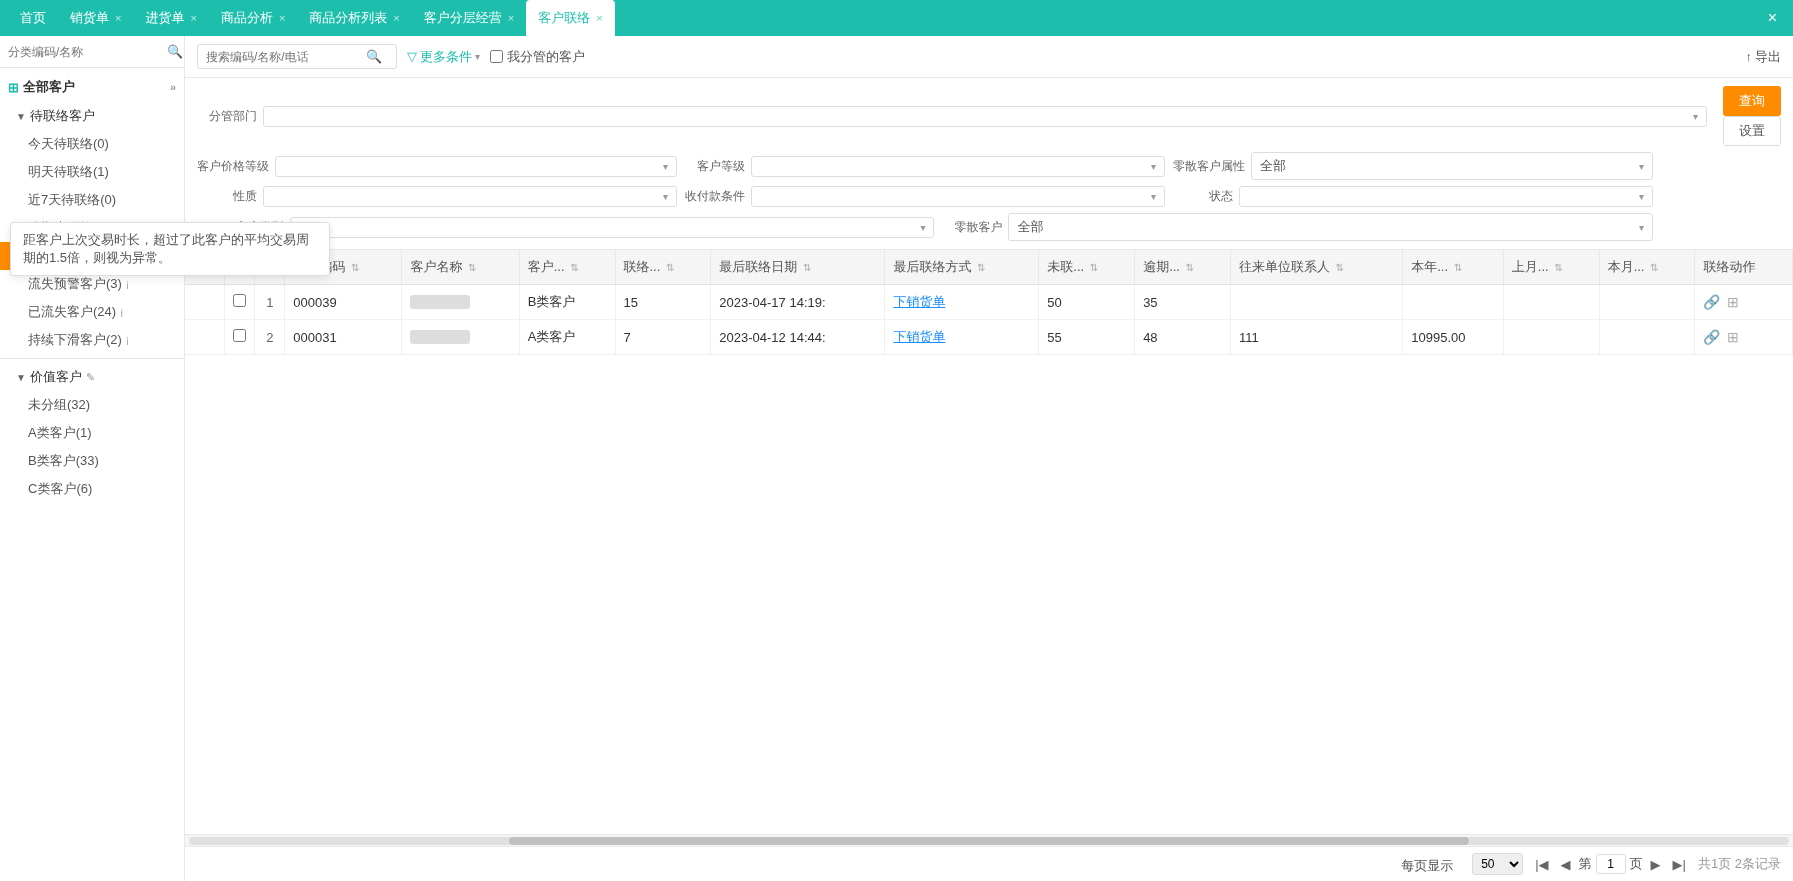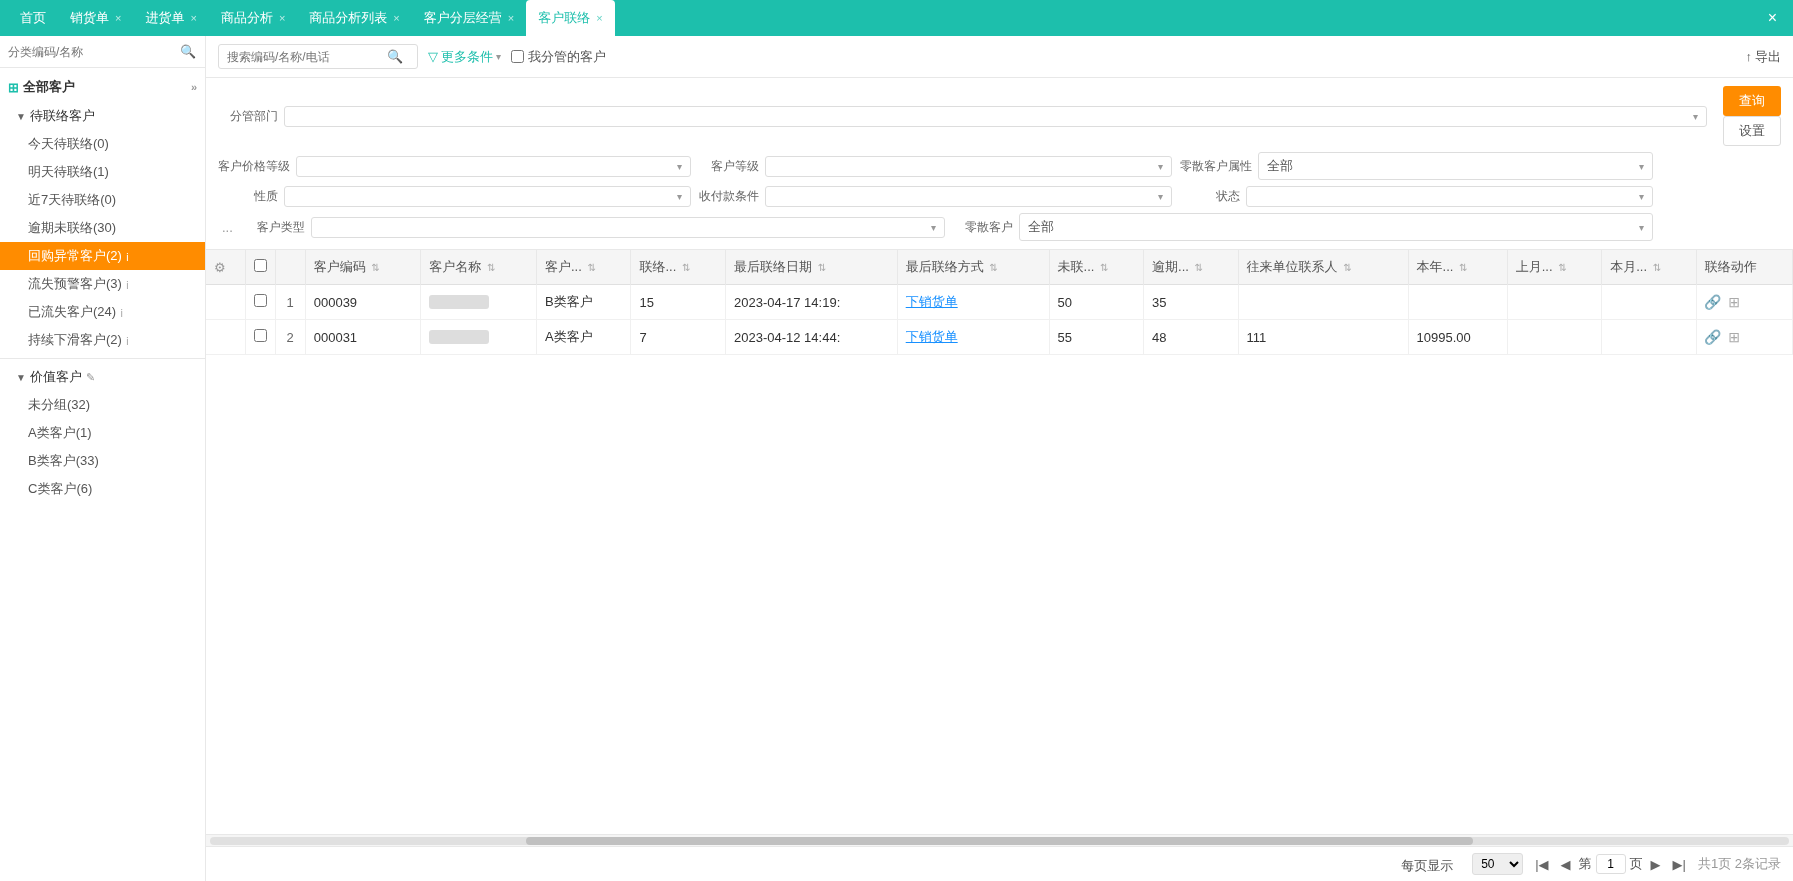--- a/index.html
+++ b/index.html
@@ -43,21 +43,21 @@
     }
 
     
     .main-layout {
       display: flex;
       height: calc(881px - 36px);
     }
 
     
     .sidebar {
-      width: 206px;
+      width: 185px;
       background: white;
       border-right: 1px solid #e8e8e8;
       display: flex;
       flex-direction: column;
       overflow: hidden;
     }
     .sidebar-search {
       padding: 8px;
       border-bottom: 1px solid #e8e8e8;
       display: flex;
@@ -474,20 +474,23 @@
       <div class="sidebar-item">
         <span>明天待联络(1)</span>
       </div>
       <div class="sidebar-item">
         <span>近7天待联络(0)</span>
       </div>
       <div class="sidebar-item">
         <span>逾期未联络(30)</span>
       </div>
 
+      <div class="tooltip-box">
+        <span>距客户上次交易时长，超过了此客户的平均交易周期的1.5倍，则视为异常。</span>
+      </div>
 
       <div class="sidebar-item active" style="background:#ff8c00; color:white; display:flex; align-items:center; gap:4px;">
         <span>回购异常客户(2)</span>
         <span style="font-size:11px;">ℹ</span>
       </div>
       <div class="sidebar-item" style="display:flex; align-items:center; gap:4px;">
         <span>流失预警客户(3)</span>
         <span style="font-size:11px; color:#aaa;">ℹ</span>
       </div>
       <div class="sidebar-item" style="display:flex; align-items:center; gap:4px;">

